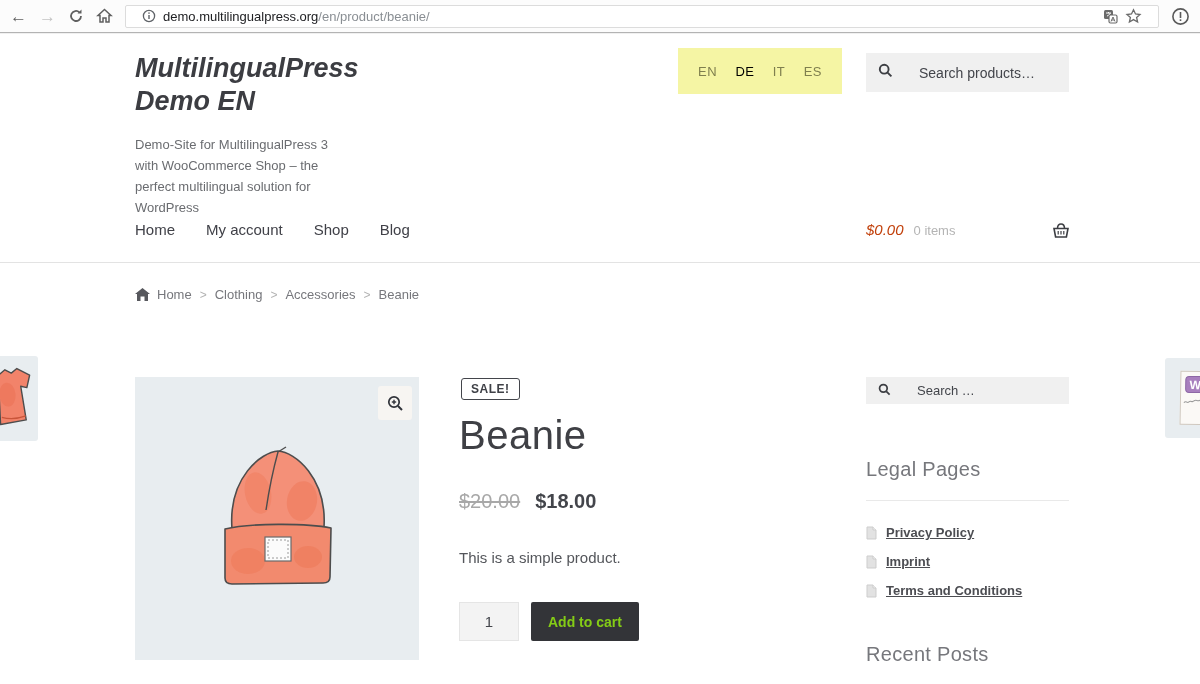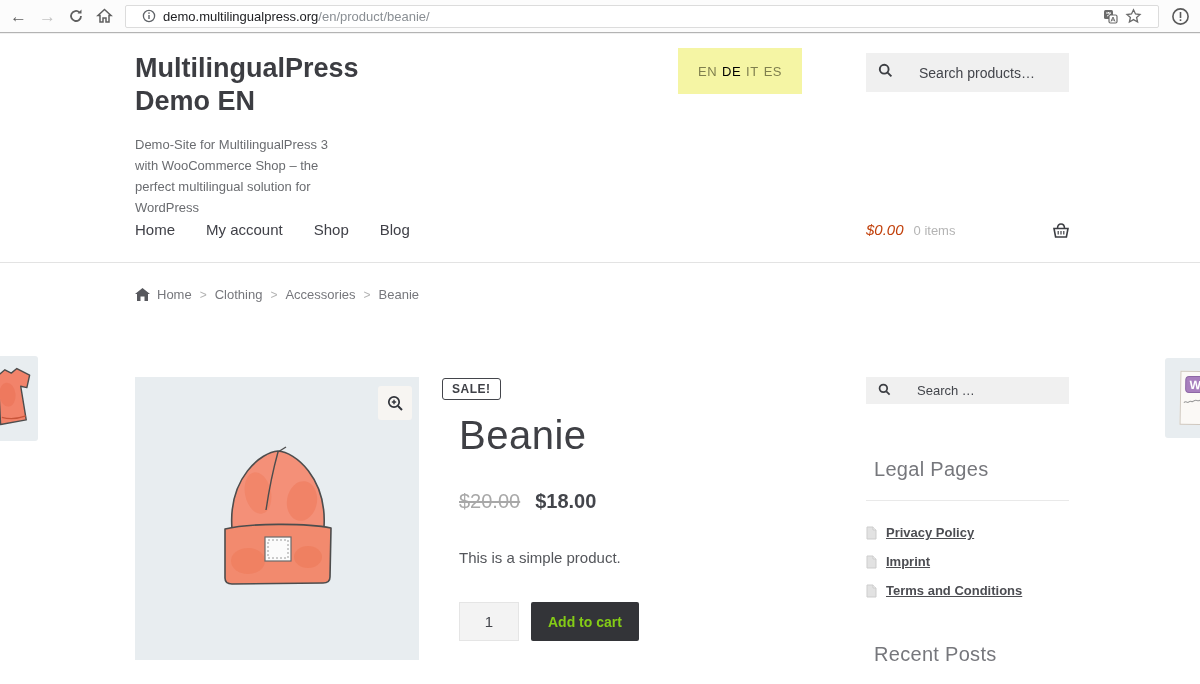--- a/index.html
+++ b/index.html
@@ -15,24 +15,24 @@
   .chrome .nav-ic { font-size:17px; color:#5f5f5f; line-height:1; cursor:pointer; }
   .chrome .nav-ic.disabled { color:#c3c3c3; }
   .urlbar { flex:1; height:23px; background:#fff; border:1px solid #dcdcdc;
     border-radius:2px; display:flex; align-items:center; padding:0 16px; gap:7px; }
   .url-text { font-size:13px; color:#202124; white-space:nowrap; overflow:hidden; flex:1; }
   .url-text .path { color:#8a8f94; }
   .chrome svg { display:block; }
 
   
   .site-title { position:absolute; left:135px; top:52px; width:235px;
-    font-size:27px; line-height:33px; font-weight:700; color:#3c3d42; cursor:pointer; }
+    font-size:27px; line-height:33px; font-weight:700; color:#3c3d42; cursor:pointer;font-style:italic; }
   .tagline { position:absolute; left:135px; top:134px; width:205px;
     font-size:13px; line-height:21px; color:#6a6c70; }
-  .lang-box { position:absolute; left:678px; top:48px; width:124px; height:46px;
+  .lang-box { position:absolute; left:678px; top:48px; width:164px; height:46px;
     display:flex; align-items:center; justify-content:space-between; padding:0 20px; }
   .lang-box a { font-size:13px; letter-spacing:.5px; text-decoration:none; cursor:pointer; }
   .search-wrap { position:absolute; background:#f0f0f0; display:flex; align-items:center;
     padding:0 12px; gap:26px; }
   .search-wrap input { border:0; background:transparent; outline:none; width:100%;
     font-size:14px; color:#43454b; font-family:inherit; }
   .search-wrap input::placeholder { color:#43454b; opacity:1; }
   .hdr-search { left:866px; top:53px; width:203px; height:39px; }
   .side-search { left:866px; top:377px; width:203px; height:27px; }
   .side-search input { font-size:13px; }
@@ -66,38 +66,38 @@
 
   
   .prod-img { position:absolute; left:135px; top:377px; width:284px; height:283px;
     background:#e8edf0; }
   .zoom-btn { position:absolute; right:7px; top:9px; width:34px; height:34px;
     background:#f7f5f2; border-radius:3px; display:flex; align-items:center;
     justify-content:center; cursor:pointer; border:0; }
   .beanie { position:absolute; left:83px; top:68px; }
 
   
-  .sale-badge { position:absolute; left:442px; top:378px; font-size:12px; font-weight:700;
+  .sale-badge { position:absolute; left:461px; top:378px; font-size:12px; font-weight:700;
     letter-spacing:.5px; color:#3f4147; border:1px solid #43454b; border-radius:3px;
     padding:3px 9px; background:#fff; }
   .prod-title { position:absolute; left:459px; top:413px; font-size:40px; font-weight:300;
     color:#3f4045; letter-spacing:.5px; }
   .price-row { position:absolute; left:459px; top:490px; display:flex; align-items:flex-start; }
   .price-old { font-size:20px; color:#a8a8a8; text-decoration:line-through; }
   .price-new { font-size:20px; color:#43454b; font-weight:600; margin-left:15px; }
   .prod-desc { position:absolute; left:459px; top:549px; font-size:15px; color:#54565b; }
   .buy-row { position:absolute; left:459px; top:602px; display:flex; gap:12px; }
   .qty { width:60px; height:39px; background:#f3f3f3; border:1px solid #e5e5e5;
     text-align:center; font-size:15px; color:#43454b; font-family:inherit; }
   .add-btn { height:39px; padding:0 17px; background:#333438; color:#84cc16; border:0;
     border-radius:2px; font-size:14px; font-weight:700; font-family:inherit; cursor:pointer; }
 
   
   .widget-title { position:absolute; left:866px; font-size:20px; font-weight:300;
-    color:#76777c; letter-spacing:.3px;margin-left:8px; }
+    color:#76777c; letter-spacing:.3px; }
   .legal-divider { position:absolute; left:866px; top:500px; width:203px; height:0;
     border-top:1px solid #e9e9e9; }
   .legal-list { position:absolute; left:866px; top:518px; list-style:none; }
   .legal-list li { display:flex; align-items:center; height:29px; gap:9px; }
   .legal-list a { font-size:13px; font-weight:600; color:#4c4d52;
     text-decoration:underline; cursor:pointer; }
 </style>
 </head>
 <body>
 

